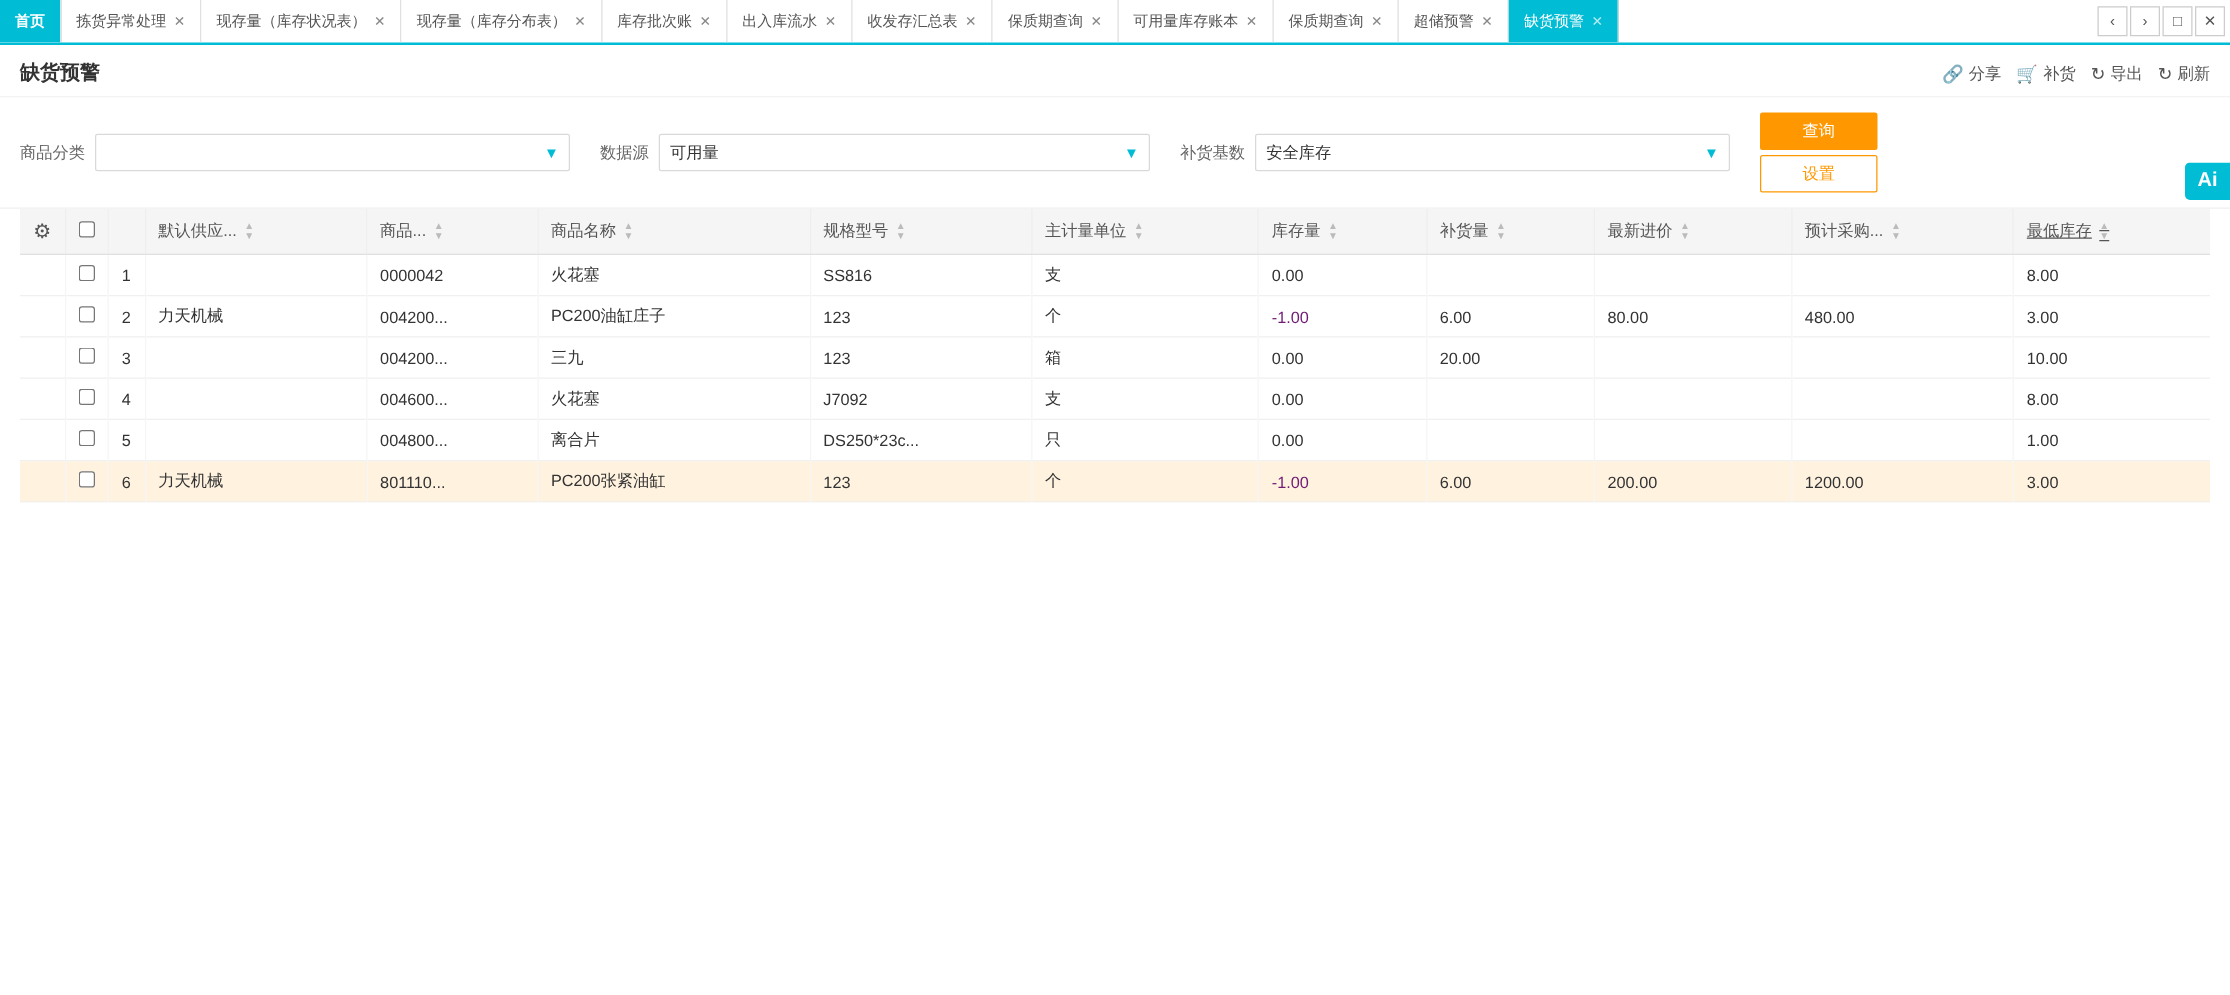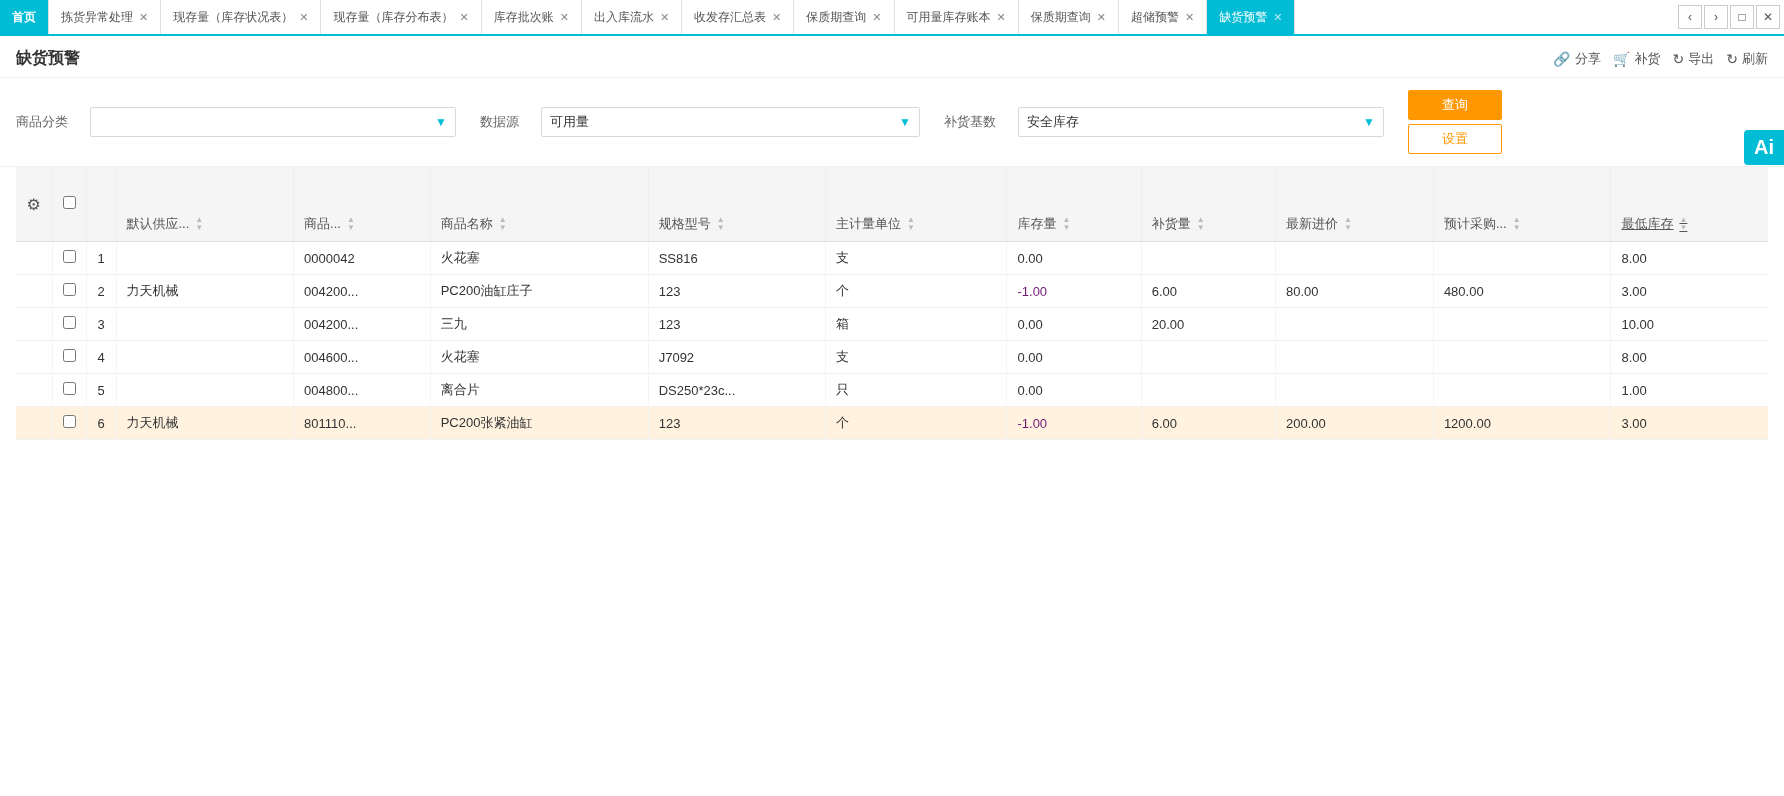--- a/index.html
+++ b/index.html
@@ -104,21 +104,21 @@
       display: flex;
       align-items: center;
       padding: 12px 16px;
       gap: 24px;
       background: #fff;
       border-bottom: 1px solid #f0f0f0;
     }
     .filter-group {
       display: flex;
       align-items: center;
-      gap: 22px;
+      gap: 8px;
       flex: 1;
     }
     .filter-label {
       font-size: 13px;
       color: #666;
       white-space: nowrap;
     }
     .filter-select {
       flex: 1;
       height: 30px;
@@ -208,21 +208,20 @@
       color: #bbb;
       vertical-align: middle;
       line-height: 1;
     }
     .sort-up { color: #bbb; }
     .sort-down { color: #bbb; }
     .th-content {
       display: flex;
       align-items: center;
       gap: 2px;
-      margin-top: 40px;
     }
     .gear-col {
       width: 36px;
       text-align: center;
     }
     .check-col {
       width: 30px;
       text-align: center;
     }
     .row-num {
@@ -238,21 +237,21 @@
       color: #555;
       cursor: pointer;
     }
     .ai-badge {
       position: fixed;
       right: 0;
       top: 130px;
       background: #00bcd4;
       color: #fff;
       padding: 6px 10px;
-      font-size: 20px;
+      font-size: 16px;
       font-weight: bold;
       border-radius: 4px 0 0 4px;
       cursor: pointer;
       writing-mode: horizontal-tb;
       z-index: 100;
     }
   </style>
 </head>
 <body>
 

